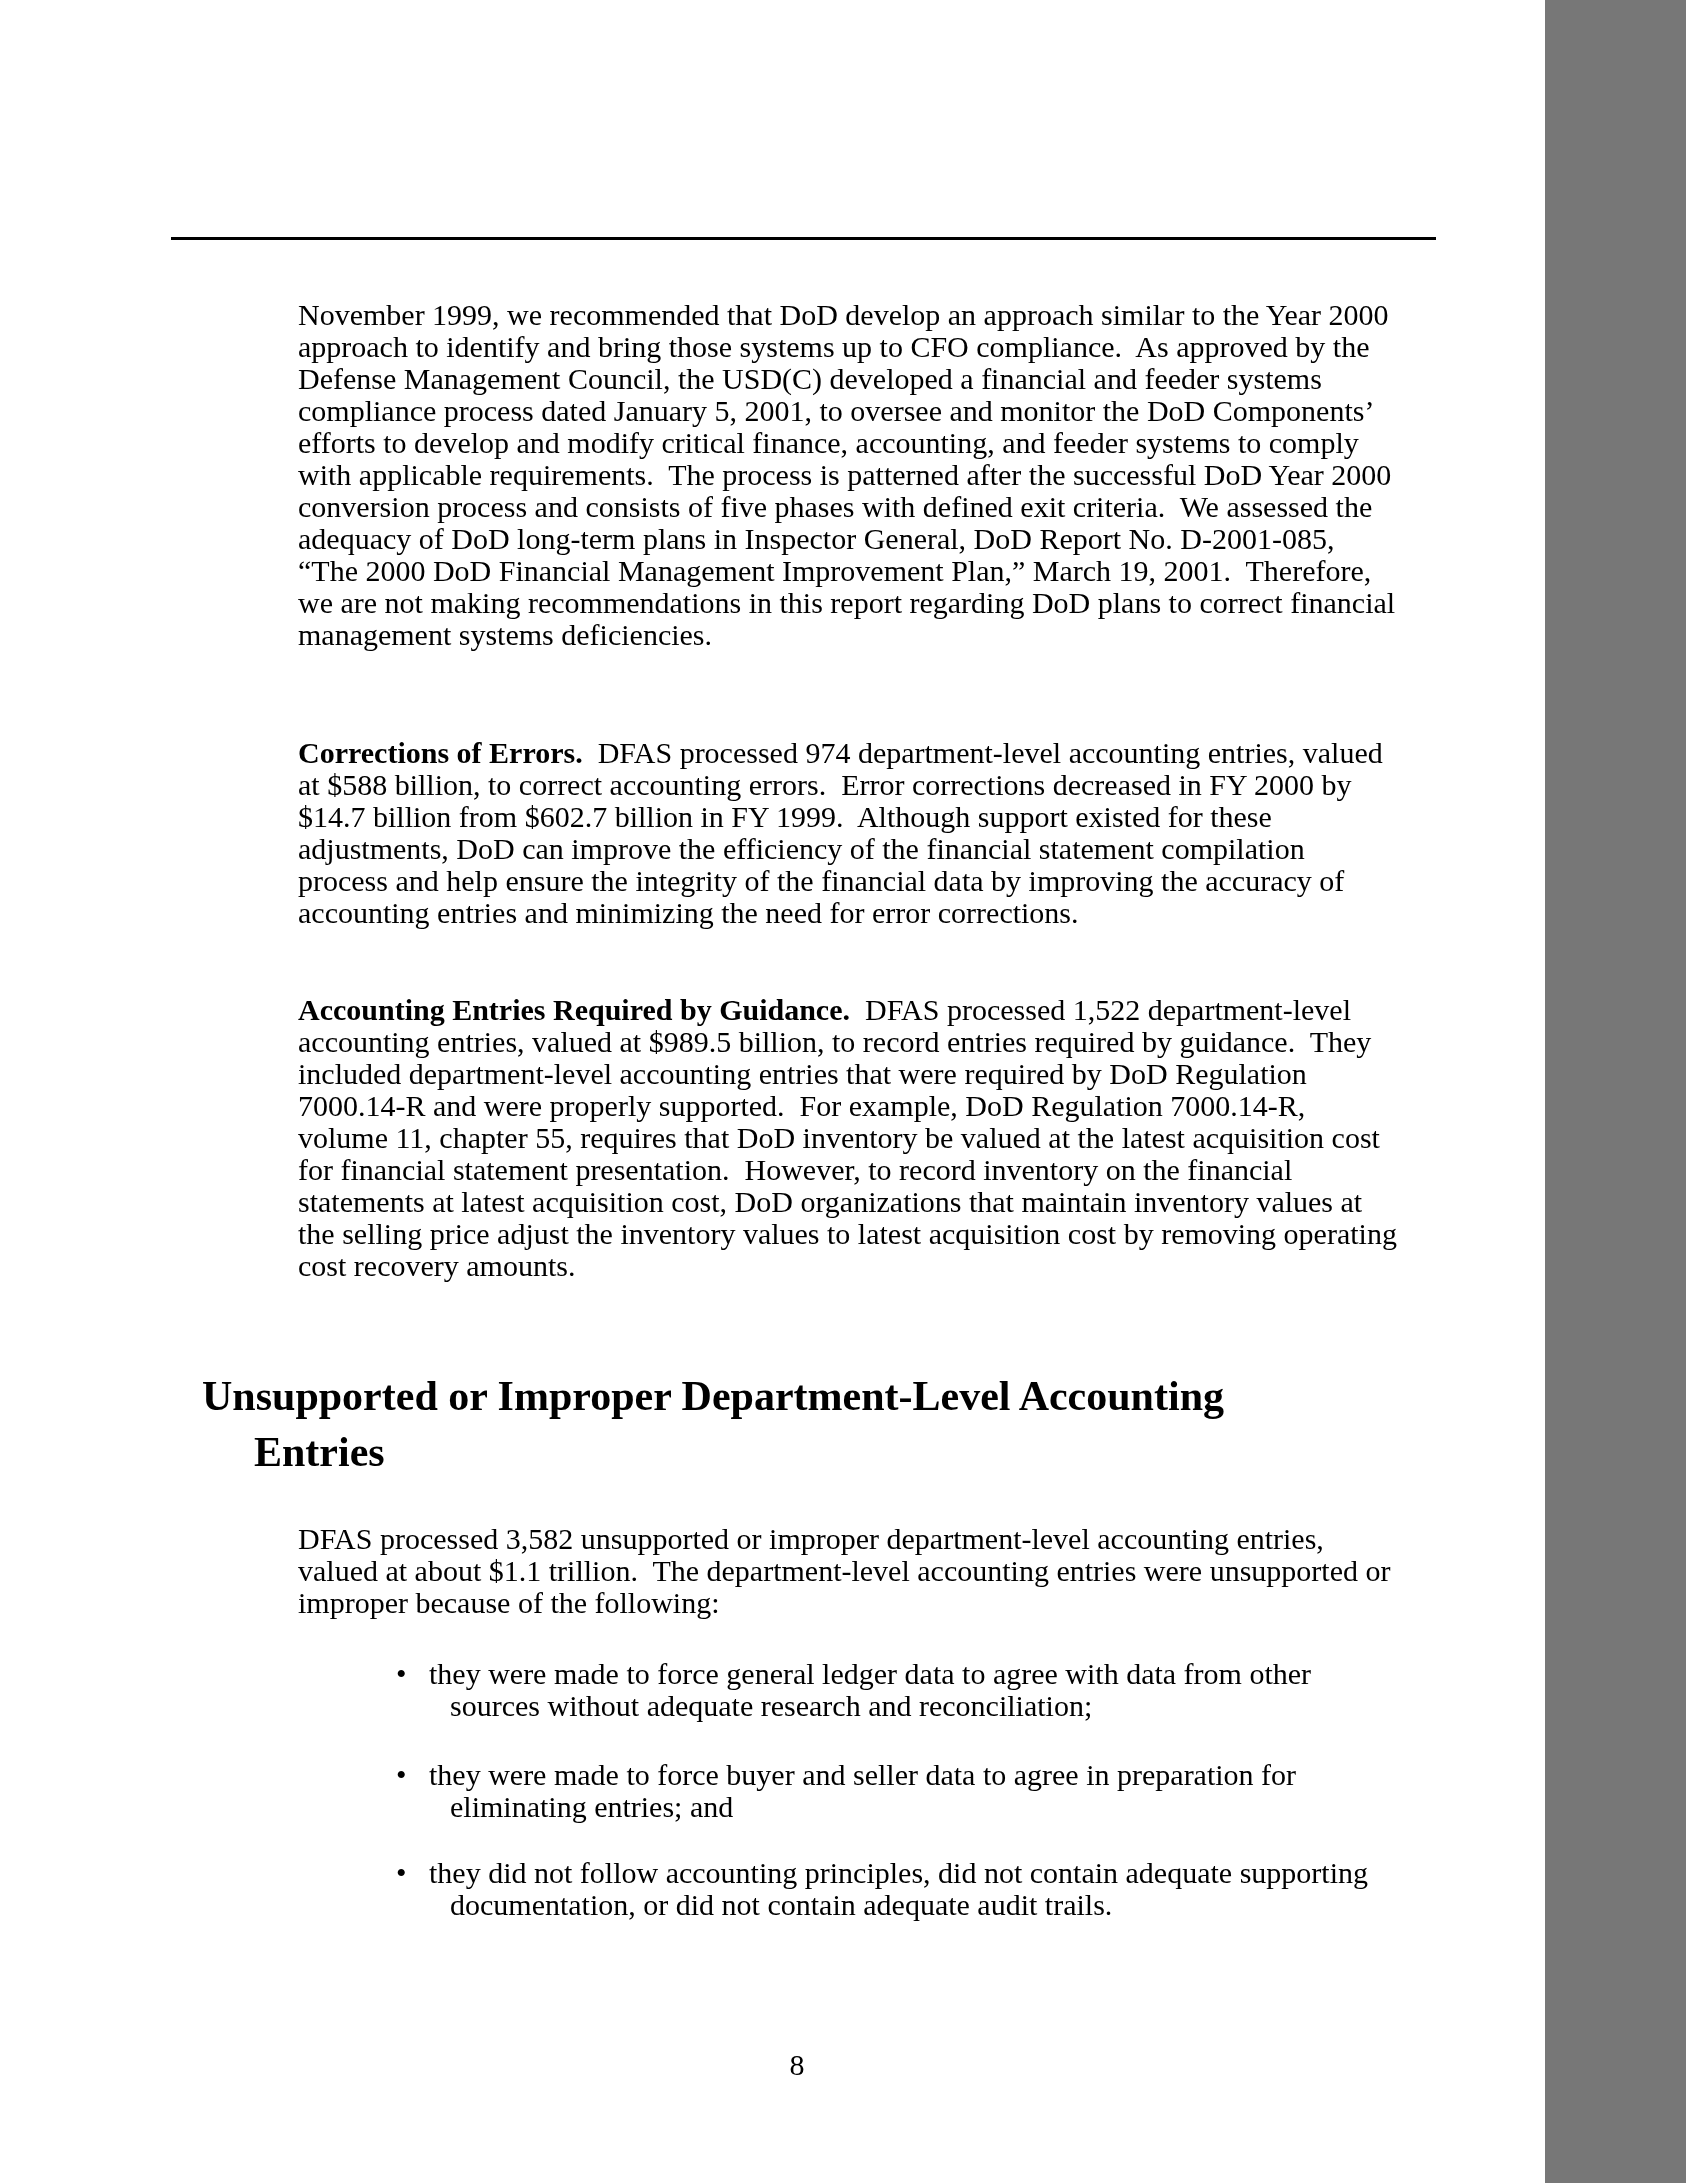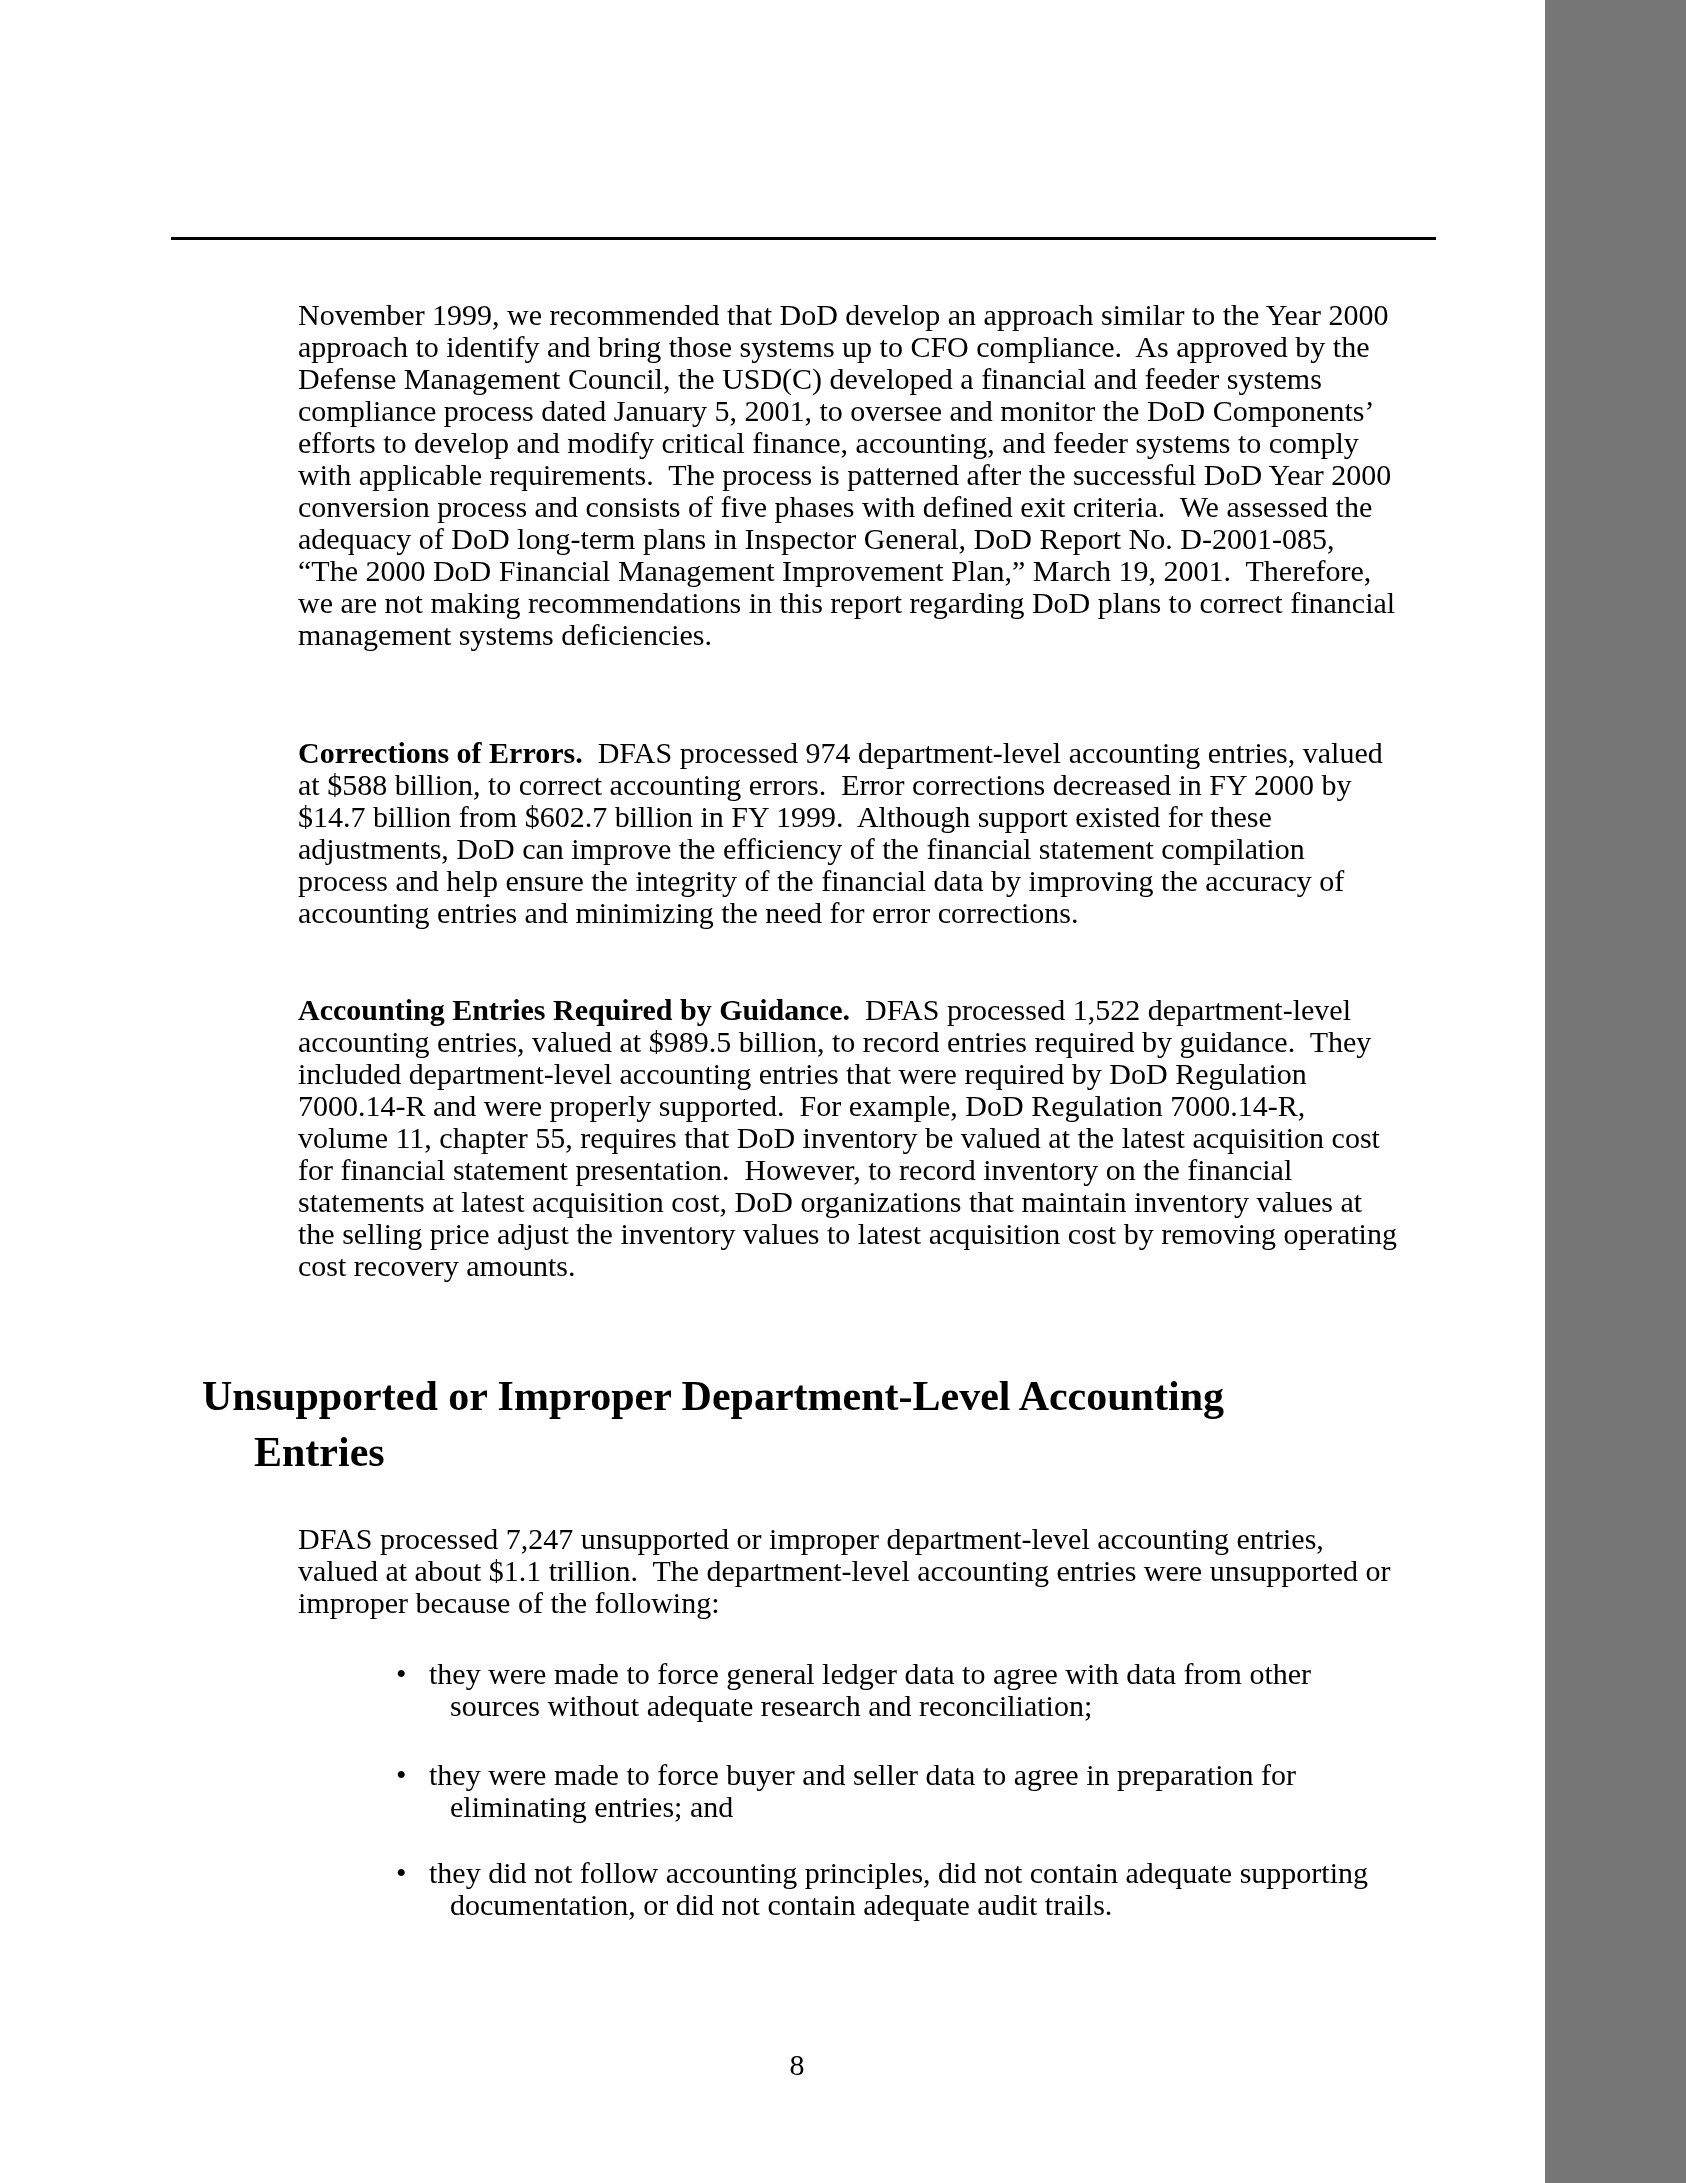--- a/index.html
+++ b/index.html
@@ -90,21 +90,21 @@
   <div class="top-rule"></div>
 
   <p class="body-para para-1">November 1999, we recommended that DoD develop an approach similar to the Year 2000 approach to identify and bring those systems up to CFO compliance.  As approved by the Defense Management Council, the USD(C) developed a financial and feeder systems compliance process dated January 5, 2001, to oversee and monitor the DoD Components’ efforts to develop and modify critical finance, accounting, and feeder systems to comply with applicable requirements.  The process is patterned after the successful DoD Year 2000 conversion process and consists of five phases with defined exit criteria.  We assessed the adequacy of DoD long-term plans in Inspector General, DoD Report No. D-2001-085, “The 2000 DoD Financial Management Improvement Plan,” March 19, 2001.  Therefore, we are not making recommendations in this report regarding DoD plans to correct financial management systems deficiencies.</p>
 
   <p class="body-para para-2"><b>Corrections of Errors.</b><span>  DFAS processed 974 department-level accounting entries, valued at $588 billion, to correct accounting errors.  Error corrections decreased in FY 2000 by $14.7 billion from $602.7 billion in FY 1999.  Although support existed for these adjustments, DoD can improve the efficiency of the financial statement compilation process and help ensure the integrity of the financial data by improving the accuracy of accounting entries and minimizing the need for error corrections.</span></p>
 
   <p class="body-para para-3"><b>Accounting Entries Required by Guidance.</b><span>  DFAS processed 1,522 department-level accounting entries, valued at $989.5 billion, to record entries required by guidance.  They included department-level accounting entries that were required by DoD Regulation 7000.14-R and were properly supported.  For example, DoD Regulation 7000.14-R, volume 11, chapter 55, requires that DoD inventory be valued at the latest acquisition cost for financial statement presentation.  However, to record inventory on the financial statements at latest acquisition cost, DoD organizations that maintain inventory values at the selling price adjust the inventory values to latest acquisition cost by removing operating cost recovery amounts.</span></p>
 
   <h1 class="section-heading">Unsupported or Improper Department-Level Accounting Entries</h1>
 
-  <p class="body-para para-4">DFAS processed 7,247 unsupported or improper department-level accounting entries, valued at about $1.1 trillion.  The department-level accounting entries were unsupported or improper because of the following:</p>
+  <p class="body-para para-4">DFAS processed 3,582 unsupported or improper department-level accounting entries, valued at about $1.1 trillion.  The department-level accounting entries were unsupported or improper because of the following:</p>
 
   <div class="bullet-item bullet-1"><span class="bullet-marker">•</span><span>they were made to force general ledger data to agree with data from other sources without adequate research and reconciliation;</span></div>
 
   <div class="bullet-item bullet-2"><span class="bullet-marker">•</span><span>they were made to force buyer and seller data to agree in preparation for eliminating entries; and</span></div>
 
   <div class="bullet-item bullet-3"><span class="bullet-marker">•</span><span>they did not follow accounting principles, did not contain adequate supporting documentation, or did not contain adequate audit trails.</span></div>
 
   <div class="page-number">8</div>
 
 </div>

